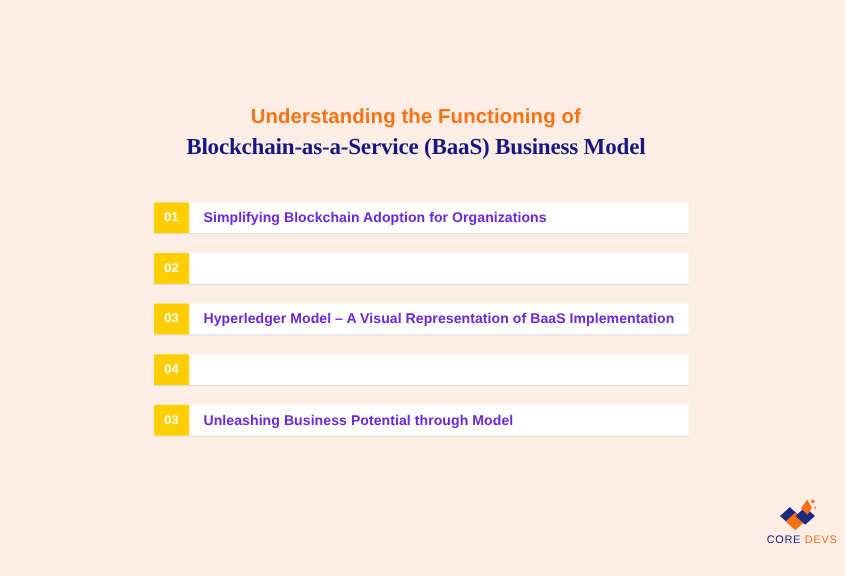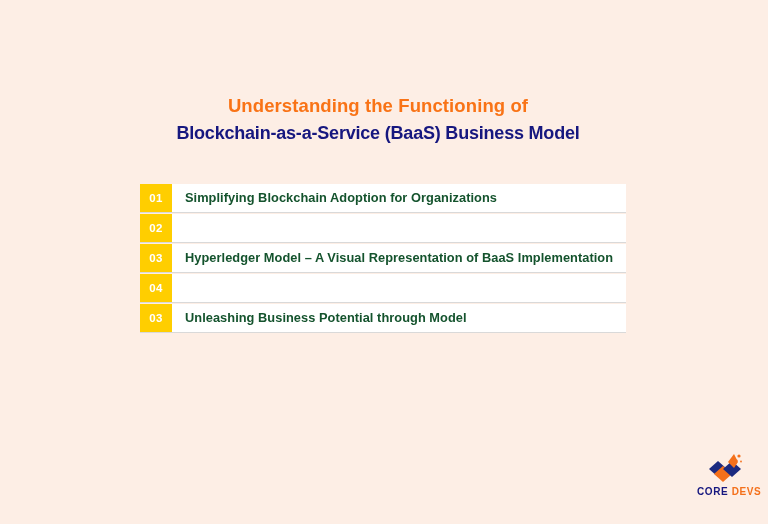--- a/index.html
+++ b/index.html
@@ -26,39 +26,40 @@
   #title-line-1 {
     color: #F97316;
     font-size: 18.5px;
     font-weight: bold;
     letter-spacing: 0.1px;
     line-height: 24px;
     display: block;
   }
   #title-line-2 {
     color: #16177F;
-    font-size: 18px;
+    font-size: 21px;
     font-weight: bold;
     letter-spacing: -0.2px;
     line-height: 27px;
     display: block;
     margin-top: 2px;
+    font-family: Liberation Serif, serif;
   }
 
   
   #list {
     position: absolute;
     left: 140px;
     top: 184px;
     width: 486px;
   }
   .row {
     position: relative;
     height: 22px;
-    margin-bottom: 8px;
+    margin-bottom: 24px;
   }
   .row-card {
     position: absolute;
     left: 0;
     top: 0;
     width: 486px;
     height: 29px;
     background: #FFFFFF;
     border-bottom: 1px solid #D9D9D9;
     box-sizing: border-box;
@@ -77,21 +78,21 @@
     text-align: center;
     letter-spacing: 0.3px;
     box-sizing: border-box;
   }
   .row-label {
     position: absolute;
     left: 45px;
     top: 0;
     height: 28px;
     line-height: 28px;
-    color: #14532d;
+    color: #6d28d9;
     font-size: 12.8px;
     font-weight: bold;
     letter-spacing: 0.05px;
     white-space: nowrap;
   }
 
   
   #logo {
     position: absolute;
     left: 697px;
@@ -106,21 +107,21 @@
     width: 44px;
     height: 34px;
   }
   #logo-wordmark {
     position: absolute;
     left: 0;
     top: 34px;
     width: 62px;
     text-align: left;
     font-size: 10px;
-    font-weight: bold;
+    font-weight: normal;
     letter-spacing: 0.6px;
     line-height: 12px;
     white-space: nowrap;
   }
   #logo-word-core { color: #16177F; }
   #logo-word-devs { color: #F4701B; }
 </style>
 </head>
 <body>
 

